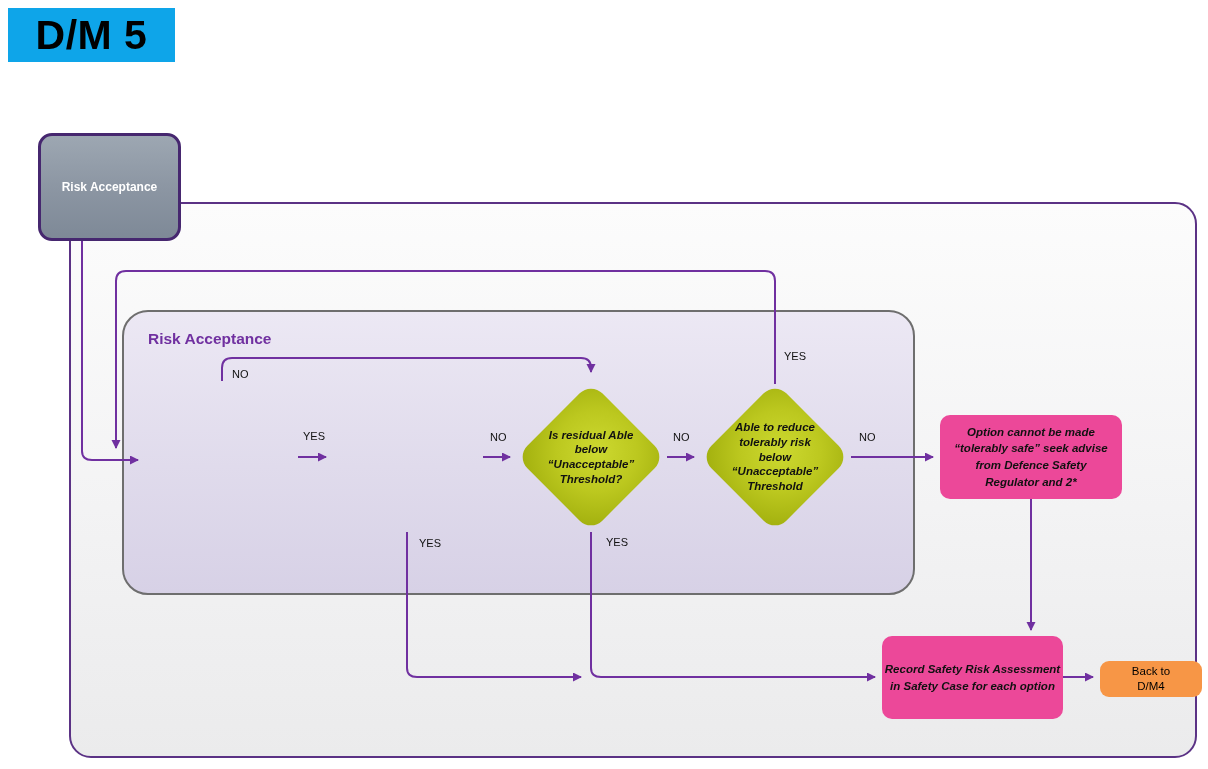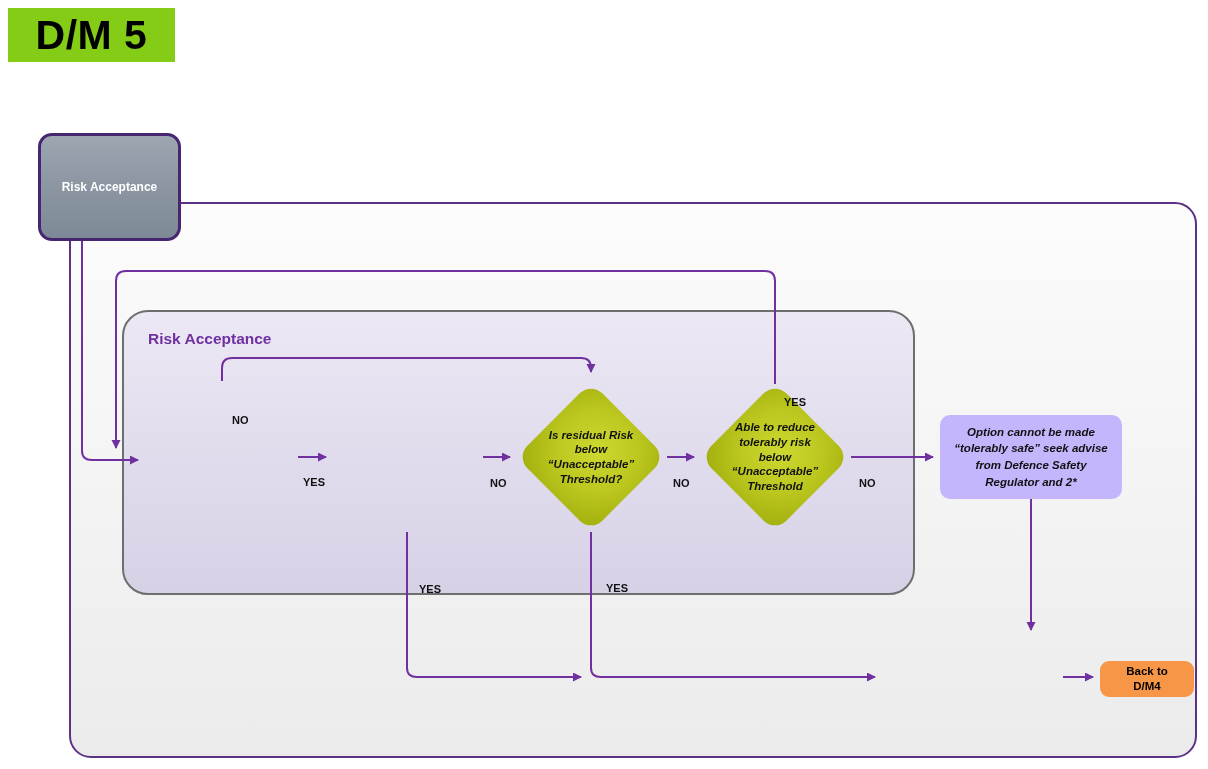--- a/index.html
+++ b/index.html
@@ -9,21 +9,21 @@
     background: #ffffff;
     font-family: "Liberation Sans", sans-serif;
     position: relative;
     overflow: hidden;
   }
   .canvas { position: absolute; inset: 0; width: 1208px; height: 769px; }
 
   .title-badge {
     position: absolute; left: 8px; top: 8px;
     width: 167px; height: 54px;
-    background: #84cc16;
+    background: #0ea5e9;
     color: #000;
     font-weight: bold; font-size: 41px; letter-spacing: 0.5px;
     display: flex; align-items: center; justify-content: center;
   }
 
   .outer-container {
     position: absolute; left: 69px; top: 202px;
     width: 1128px; height: 556px;
     border: 2px solid #5b3285; border-radius: 22px;
     background: linear-gradient(180deg, #fcfcfc 0%, #f3f3f4 55%, #ebebec 100%);
@@ -71,35 +71,35 @@
   .d2 { left: 332px; top: 382px; }
   .d3 { left: 516px; top: 382px; }
   .d4 { left: 700px; top: 382px; }
 
   .node {
     position: absolute;
     display: flex; align-items: center; justify-content: center;
     text-align: center; white-space: pre-line;
   }
   .node.blue {
-    background: #c4b5fd; border-radius: 10px;
+    background: #ec4899; border-radius: 10px;
     font-style: italic; font-weight: bold; font-size: 11.5px;
     line-height: 1.45; color: #111;
   }
   .node.regulator { left: 940px; top: 415px; width: 182px; height: 84px; }
   .node.record    { left: 882px; top: 636px; width: 181px; height: 83px; }
   .node.back {
-    left: 1100px; top: 661px; width: 94px; height: 36px;
+    left: 1100px; top: 661px; width: 102px; height: 36px;
     background: #f79646; border-radius: 9px;
-    font-weight: bold; font-size: 11.5px; line-height: 1.3; color: #000;
+    font-weight: normal; font-size: 11.5px; line-height: 1.3; color: #000;
   }
 
   .edge-label {
     position: absolute;
-    font-weight: bold; font-size: 11px; color: #111; margin-top: 46px;
+    font-weight: normal; font-size: 11px; color: #111;
   }
   .lbl-d1-no  { left: 232px; top: 368px; }
   .lbl-d1-yes { left: 303px; top: 430px; }
   .lbl-d2-no  { left: 490px; top: 431px; }
   .lbl-d2-yes { left: 419px; top: 537px; }
   .lbl-d3-no  { left: 673px; top: 431px; }
   .lbl-d3-yes { left: 606px; top: 536px; }
   .lbl-d4-no  { left: 859px; top: 431px; }
   .lbl-d4-yes { left: 784px; top: 350px; }
 </style>
@@ -138,21 +138,21 @@
   </svg>
 
   <div class="start-node">
     <span>Risk Acceptance</span>
   </div>
 
 
 
   <div class="diamond d3">
     <div class="shape"></div>
-    <div class="dlabel">Is residual Risk
+    <div class="dlabel">Is residual Able
 below
 “Unacceptable”
 Threshold?</div>
   </div>
 
   <div class="diamond d4">
     <div class="shape"></div>
     <div class="dlabel">Able to reduce
 tolerably risk
 below
@@ -160,20 +160,24 @@
 Threshold</div>
   </div>
 
   <div class="node blue regulator">
     <span>Option cannot be made
 “tolerably safe” seek advise
 from Defence Safety
 Regulator and 2*</span>
   </div>
 
+  <div class="node blue record">
+    <span>Record Safety Risk Assessment
+in Safety Case for each option</span>
+  </div>
 
   <div class="node back">
     <span>Back to
 D/M4</span>
   </div>
 
   <span class="edge-label lbl-d1-no">NO</span>
   <span class="edge-label lbl-d1-yes">YES</span>
   <span class="edge-label lbl-d2-no">NO</span>
   <span class="edge-label lbl-d2-yes">YES</span>

